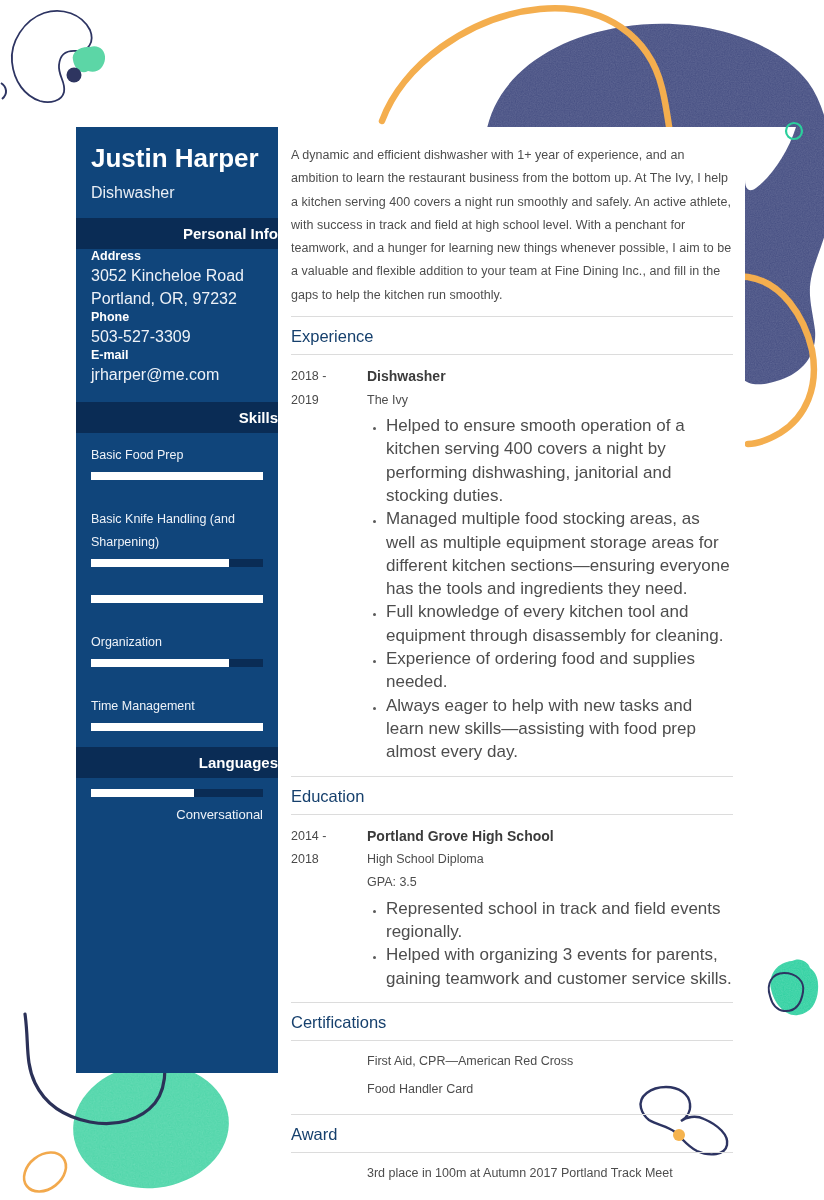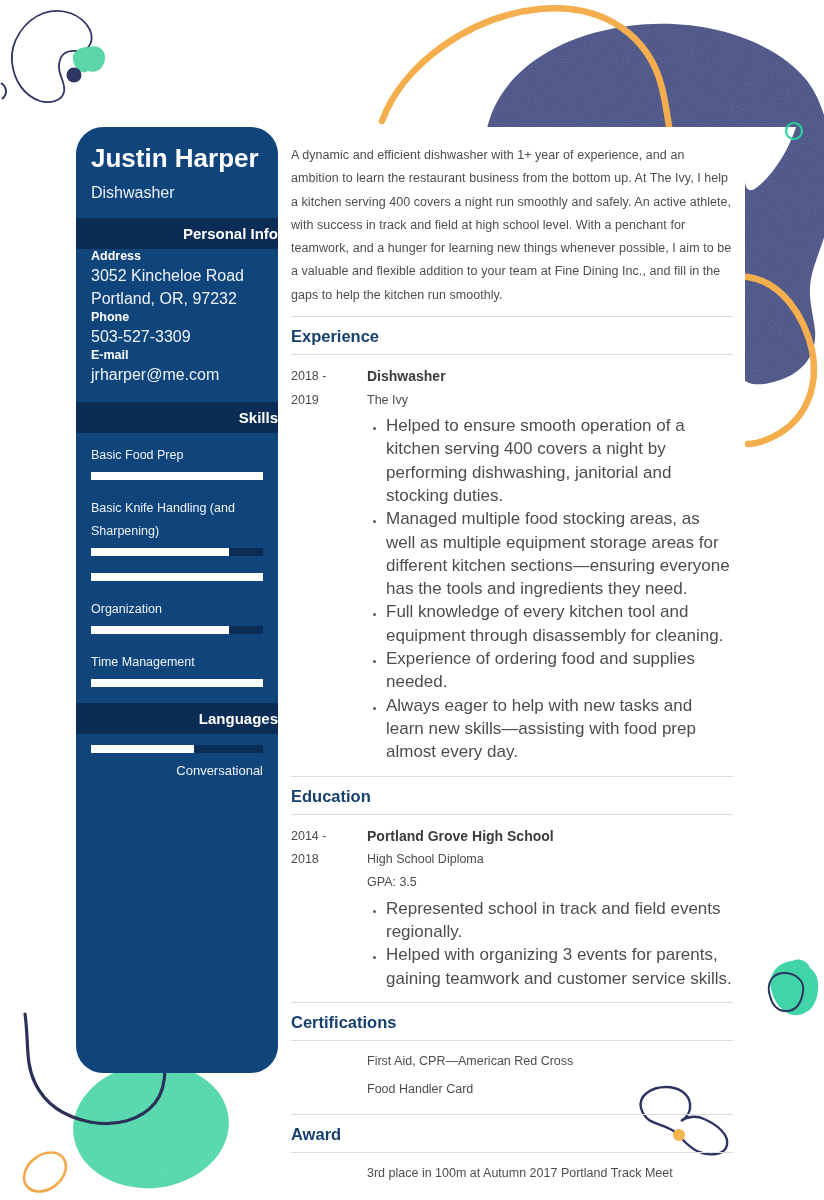--- a/index.html
+++ b/index.html
@@ -4,40 +4,40 @@
 <style>
   html,body{margin:0;padding:0;background:#ffffff;}
   .canvas{
     position:relative;width:824px;height:1200px;overflow:hidden;background:#ffffff;
     font-family:"Liberation Sans", sans-serif;
   }
   .deco-layer{position:absolute;left:0;top:0;width:824px;height:1200px;z-index:0;}
   
   .page{position:absolute;left:76px;top:127px;width:669px;height:946px;background:#ffffff;z-index:1;}
   
-  .sidebar{position:absolute;left:0;top:0;width:202px;height:100%;background:#10457b;color:#ffffff;border-radius:27px;}
+  .sidebar{position:absolute;left:0;top:0;width:202px;height:100%;background:#10457b;color:#ffffff;}
   .sb-pad{padding:0 15px;}
   .candidate-name{margin-top:14px;font-size:26px;line-height:35px;font-weight:bold;color:#ffffff;}
   .job-title{margin-top:7px;font-size:16px;line-height:19px;color:#e9eef5;}
   .band{margin-top:16px;height:31px;line-height:31px;background:#0a2c55;padding-left:15px;
         font-size:15px;font-weight:bold;color:#ffffff;text-align:right;}
   .field{}
   .field-label{font-size:12.5px;font-weight:bold;line-height:15px;color:#ffffff;}
   .field-value{font-size:16px;line-height:23px;color:#eef2f8;}
-  .skill{margin-top:17px;}
+  .skill{margin-top:28px;}
   .skill:first-child{margin-top:11px;}
   .skill-label{font-size:12.5px;line-height:23px;color:#eef2f8;}
   .bar{margin-top:5px;height:8px;background:#0a2c55;width:172px;}
   .bar-fill{height:100%;background:#ffffff;}
   .lang-level{margin-top:10px;text-align:right;font-size:13px;line-height:16px;color:#eef2f8;}
   
   .main{position:absolute;left:215px;top:0;width:442px;color:#4d4d4d;}
   .summary{margin-top:17px;margin-bottom:9px;font-size:12.5px;line-height:23.3px;letter-spacing:0.05px;}
   .heading-row{border-top:1px solid #dcdcdc;border-bottom:1px solid #dcdcdc;padding:9px 0 8px;}
-  .heading-row h2{margin:0;font-size:16.5px;line-height:20px;font-weight:bold;color:#16406d;}
+  .heading-row h2{margin:0;font-size:16.5px;line-height:20px;font-weight:normal;color:#16406d;}
   .entry{display:flex;padding:10px 0 12px;}
   .dates{width:76px;flex:0 0 76px;font-size:12.5px;line-height:23.5px;color:#4a4a4a;}
   .entry-body{flex:1;min-width:0;}
   .entry-title{font-size:14px;font-weight:bold;line-height:23.5px;color:#3b3b3b;}
   .entry-sub{font-size:12.5px;line-height:23.5px;color:#4d4d4d;}
   .entry-line{font-size:12.5px;line-height:23.3px;color:#4d4d4d;}
   ul.bullets{margin:2px 0 0 0;padding-left:19px;}
   ul.bullets li{font-size:17px;line-height:23.3px;color:#4d4d4d;}
   ul.bullets li::marker{color:#5a5a5a;font-size:11px;}
   .plain-block{padding:9px 0 13px;margin-left:76px;}

